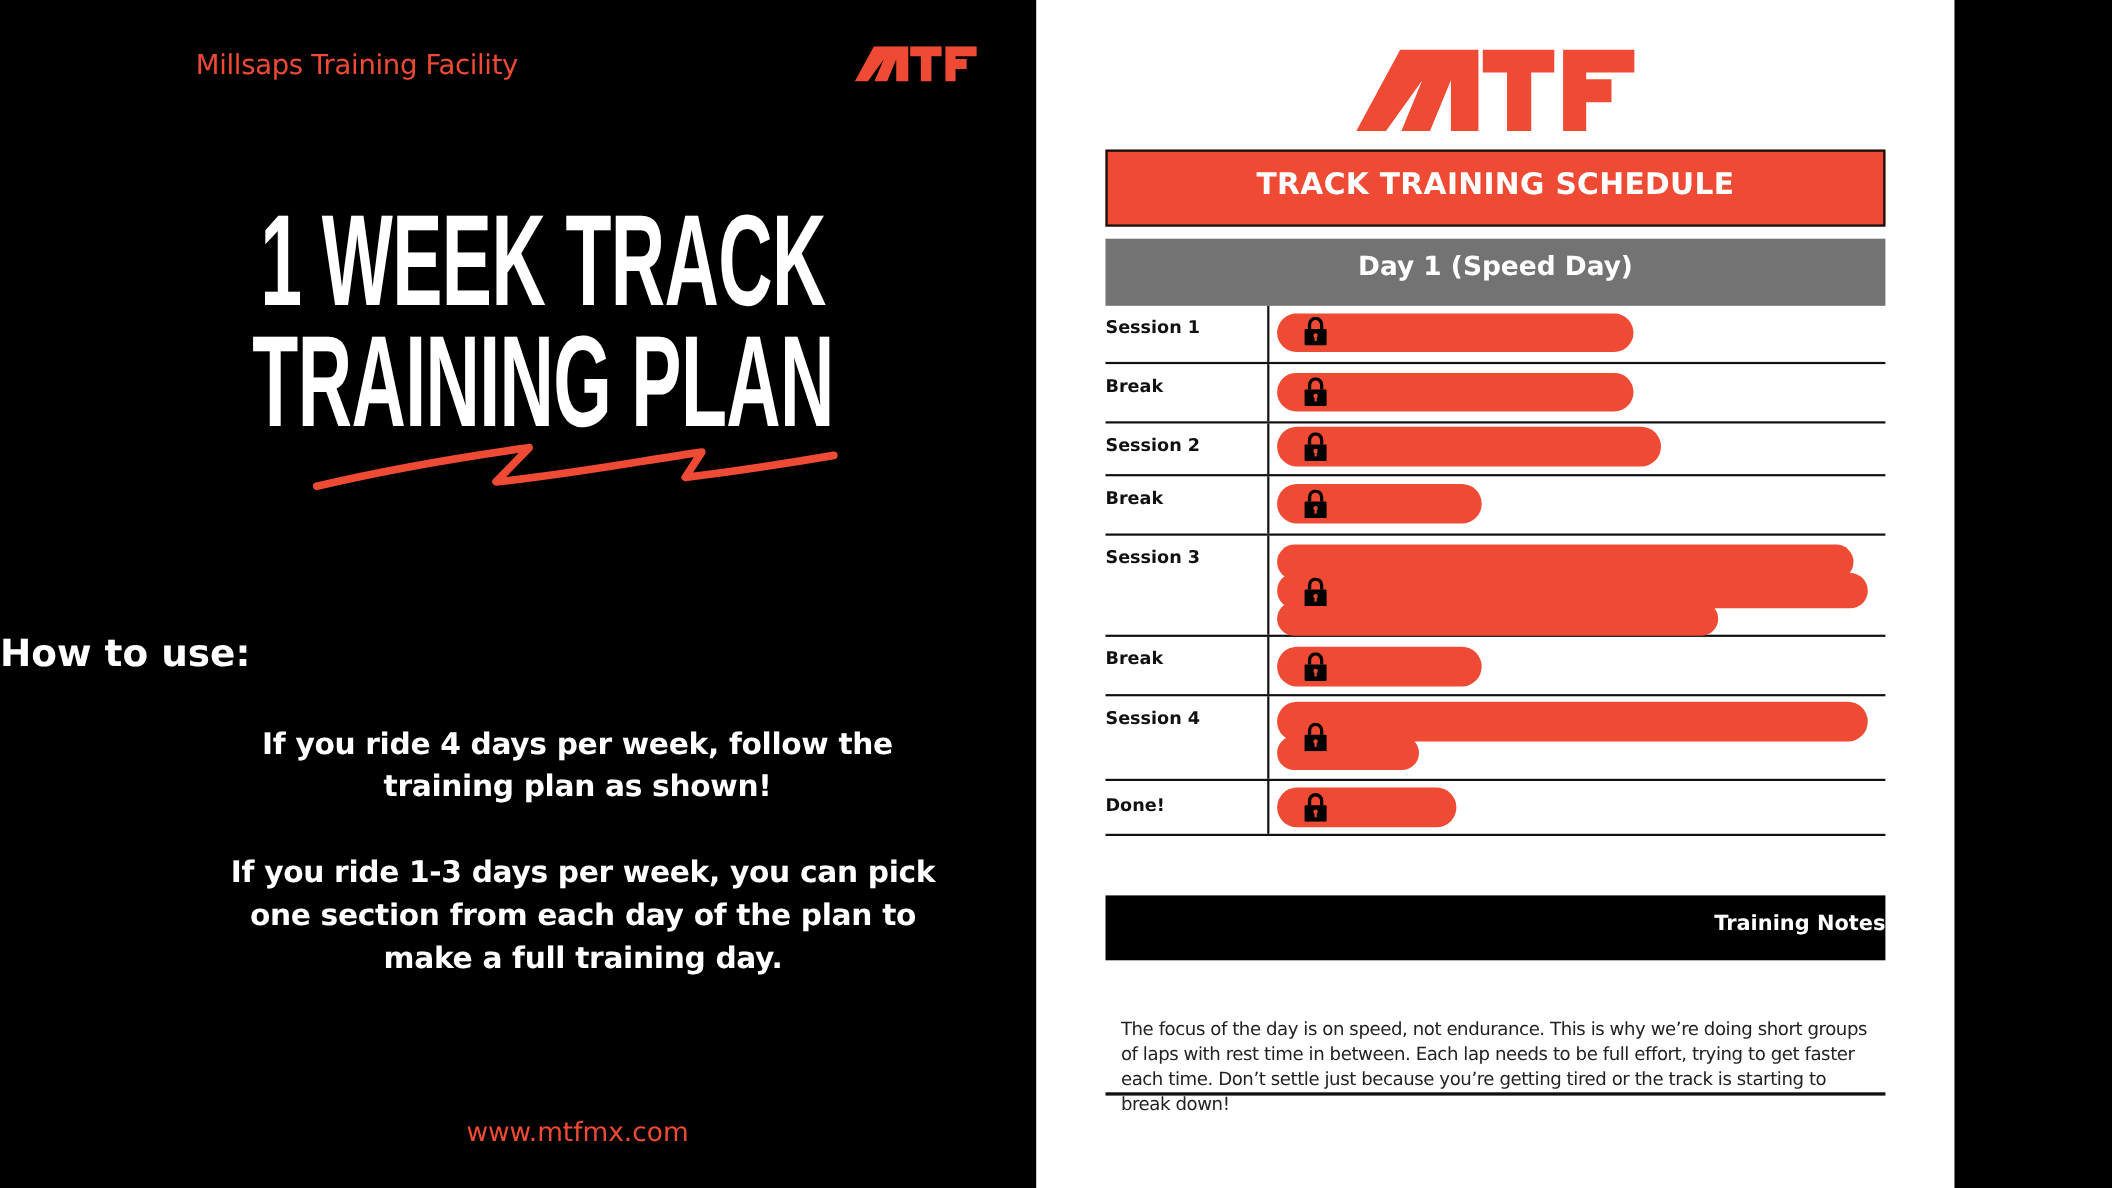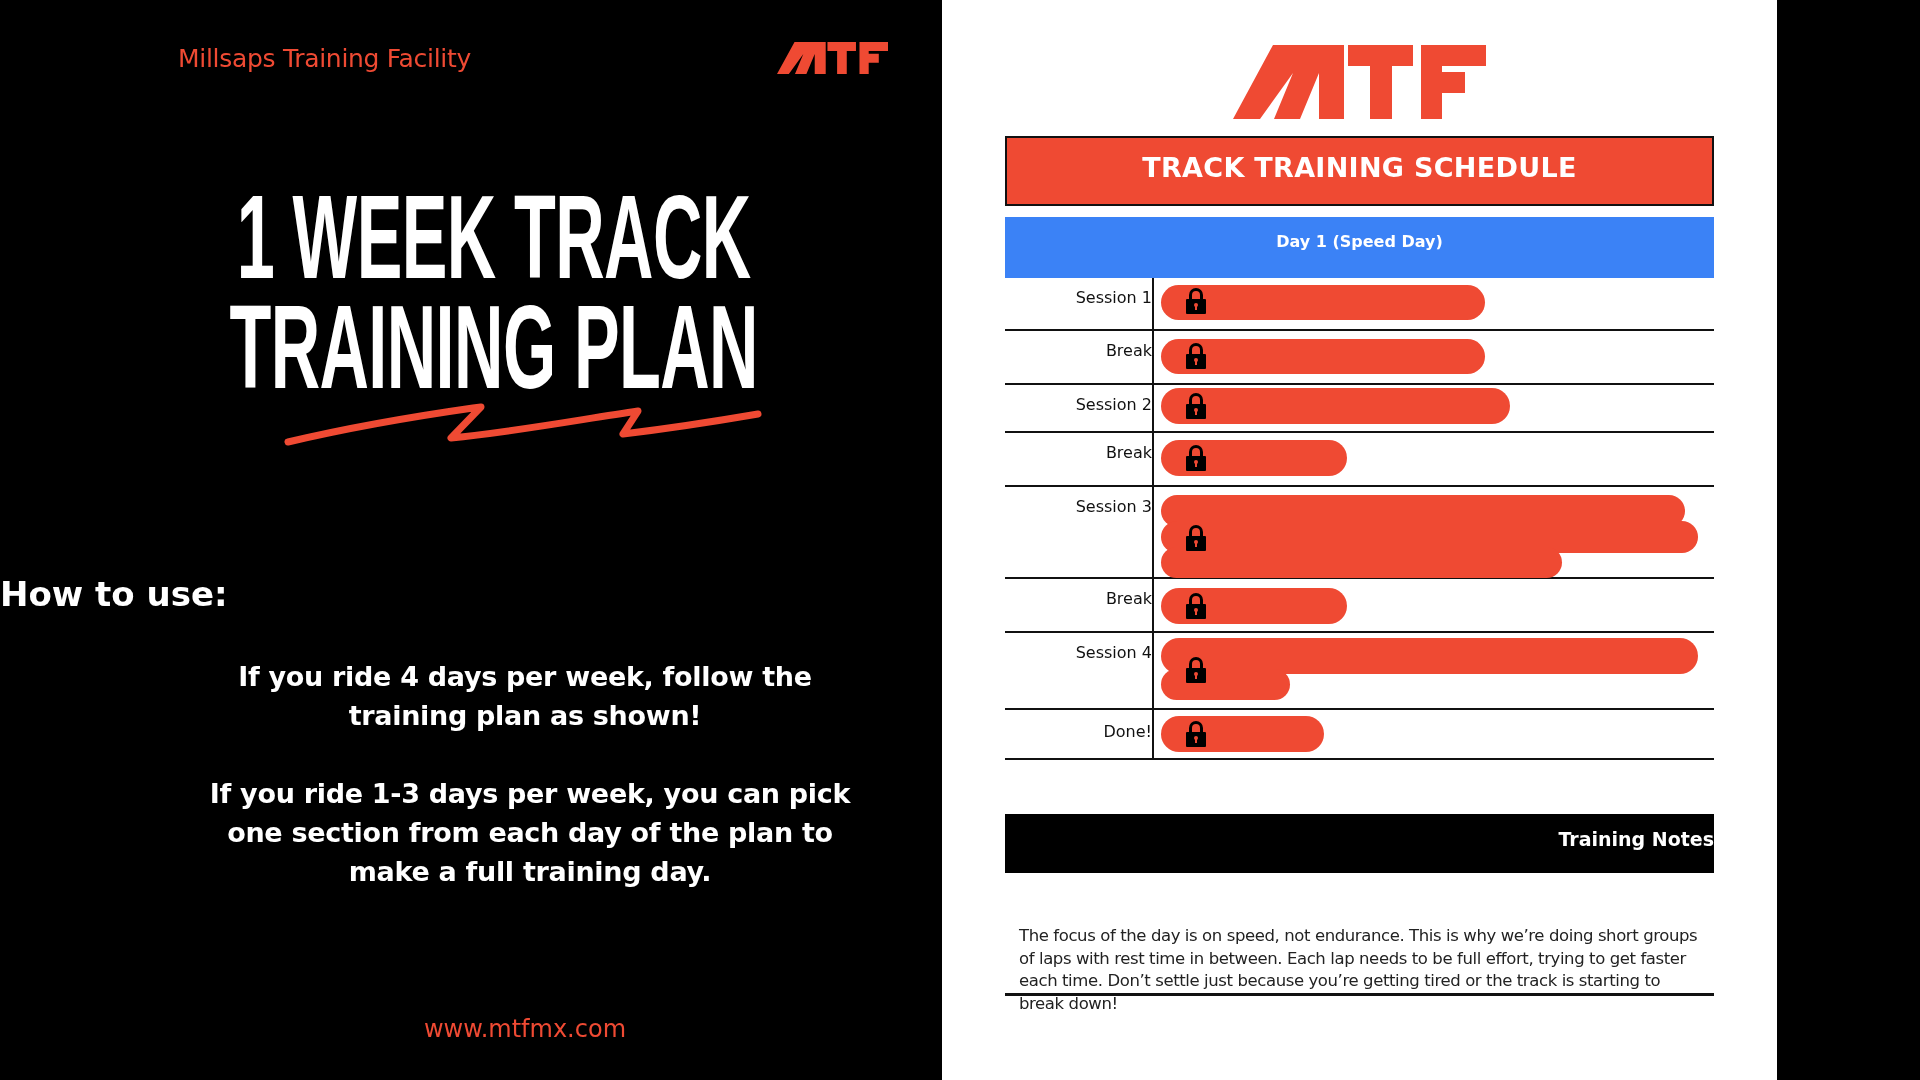--- a/index.html
+++ b/index.html
@@ -20,25 +20,25 @@
     .para1 { top: 657px; }
     .para2 { top: 774px; left: 190px; width: 680px; }
     .website { position: absolute; left: 0; width: 1050px; top: 1015px; text-align: center; color: #EF4A33; font-size: 24px; font-family: "DejaVu Sans", sans-serif; }
 
     
     .right { position: absolute; left: 942px; top: 0; width: 835px; height: 1080px; background: #fff; }
     .far-right { position: absolute; left: 1777px; top: 0; width: 143px; height: 1080px; background: #000; }
     .logo-big { position: absolute; left: 291px; top: 45px; width: 253px; height: 74px; }
     .schedule-title { position: absolute; left: 63px; top: 136px; width: 709px; height: 70px; background: #EF4A33; border: 2px solid #111;
                       color: #fff; font-weight: bold; font-size: 27px; text-align: center; line-height: 60px; font-family: "DejaVu Sans", sans-serif; letter-spacing: 0.3px; }
-    .day-header { position: absolute; left: 63px; top: 217px; width: 709px; height: 61px; background: #3b82f6; color: #fff;
-                  font-weight: bold; font-size: 16px; text-align: center; line-height: 50px; font-family: "DejaVu Sans", sans-serif; }
+    .day-header { position: absolute; left: 63px; top: 217px; width: 709px; height: 61px; background: #737373; color: #fff;
+                  font-weight: bold; font-size: 24px; text-align: center; line-height: 50px; font-family: "DejaVu Sans", sans-serif; }
     .table { position: absolute; left: 63px; top: 278px; width: 709px; }
     .row { position: relative; border-bottom: 2.5px solid #111; }
-    .row .label { position: absolute; left: 0; top: 10px; width: 147px; text-align: right; font-weight: normal; font-size: 16px; color: #111; font-family: "DejaVu Sans", sans-serif; }
+    .row .label { position: absolute; left: 0; top: 10px; width: 147px; text-align: left; font-weight: bold; font-size: 16px; color: #111; font-family: "DejaVu Sans", sans-serif; }
     .row .cell { position: absolute; left: 147px; top: 0; bottom: 0; border-left: 2.5px solid #111; width: 562px; }
     .bar { position: absolute; left: 7px; background: #EF4A33; border-radius: 18px; }
     .lock { position: absolute; left: 31px; width: 22px; height: 26px; }
 
     .notes-header { position: absolute; left: 63px; top: 814px; width: 709px; height: 59px; background: #000; color: #fff;
                     font-weight: bold; font-size: 19px; text-align: right; line-height: 50px; font-family: "DejaVu Sans", sans-serif; }
     .notes-text { position: absolute; left: 77px; top: 884px; width: 690px; color: #222; font-size: 16.5px; line-height: 22.5px; font-family: "DejaVu Sans", sans-serif; letter-spacing: -0.4px; margin-top: 41px; }
     .notes-rule { position: absolute; left: 63px; top: 993px; width: 709px; height: 2.5px; background: #111; }
   </style>
 </head>

